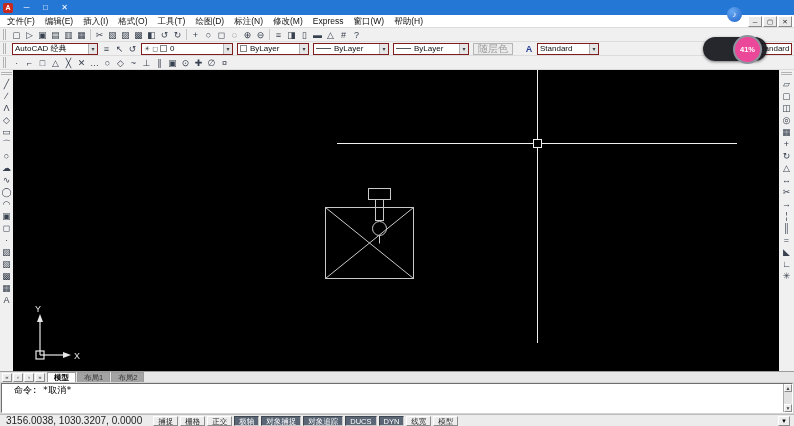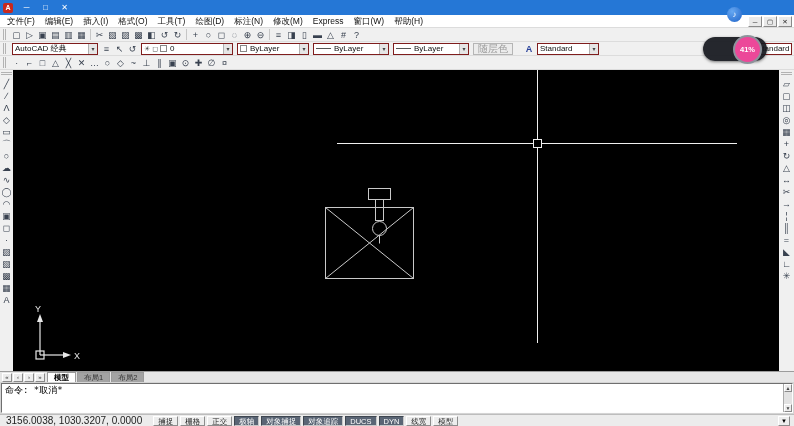--- a/index.html
+++ b/index.html
@@ -59,21 +59,21 @@
   .tnav { width:10px; height:9px; background:#ededed; border:1px solid; border-color:#fff #8a8a8a #8a8a8a #fff;
     font-size:6px; line-height:7px; text-align:center; color:#333; margin-right:1px; }
   .tab { height:10px; line-height:10px; padding:0 6px; font-size:7.5px; background:#a3a3a3;
     border:1px solid #9a9a9a; border-bottom:none; margin-left:1px; color:#333; }
   .tab.active { background:#ffffff; font-weight:bold; color:#000; }
   
   .cmdwrap { position:absolute; left:0; top:382px; width:794px; height:32px; background:#d4d4d4; padding:1px; }
   .cmd { position:relative; width:100%; height:100%; background:#fff;
     border:1px solid; border-color:#6f6f6f #fdfdfd #fdfdfd #6f6f6f; overflow:hidden; }
   .cmd-line { font-family:"DejaVu Sans Mono", monospace; font-size:9px; color:#000;
-    height:12px; line-height:12px; padding-left:3px; white-space:pre; }
+    height:12px; line-height:12px; padding-left:12px; white-space:pre; }
   .cmdsb { position:absolute; right:0; top:0; bottom:0; width:9px; background:#e2e2e2;
     border-left:1px solid #aaa; display:flex; flex-direction:column; justify-content:space-between; }
   .sbarrow { height:8px; background:#ededed; border:1px solid; border-color:#fff #8a8a8a #8a8a8a #fff;
     font-size:5px; line-height:6px; text-align:center; color:#444; }
   
   .statusbar { position:absolute; left:0; top:414px; width:794px; height:12px; background:#ececec;
     border-top:1px solid #bdbdbd; display:flex; align-items:center; padding-left:6px; }
   .coords { font-size:10px; color:#222; margin-right:10px; white-space:nowrap; }
   .status-btn { height:10px; line-height:10px; padding:0 4px; margin:0 1px; font-size:7.5px;
     background:#ededed; color:#222; border:1px solid; border-color:#fff #8d8d8d #8d8d8d #fff; white-space:nowrap; }

